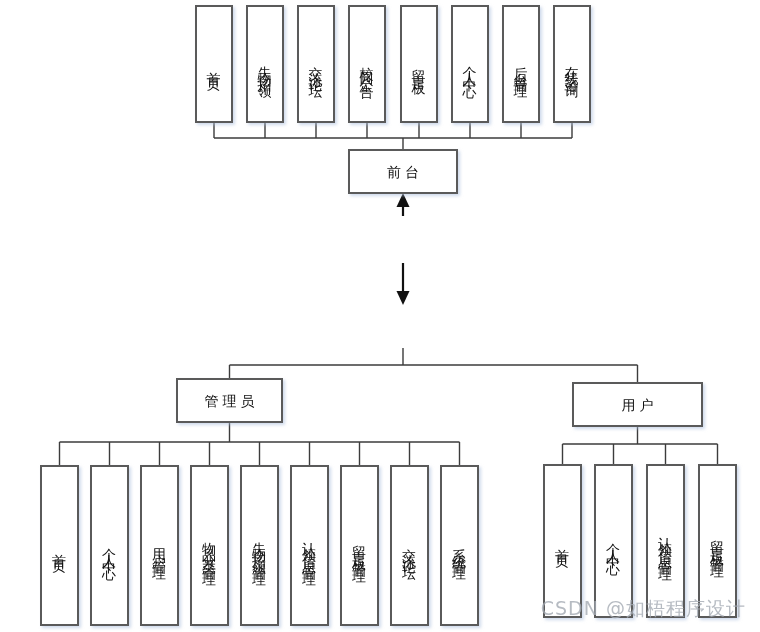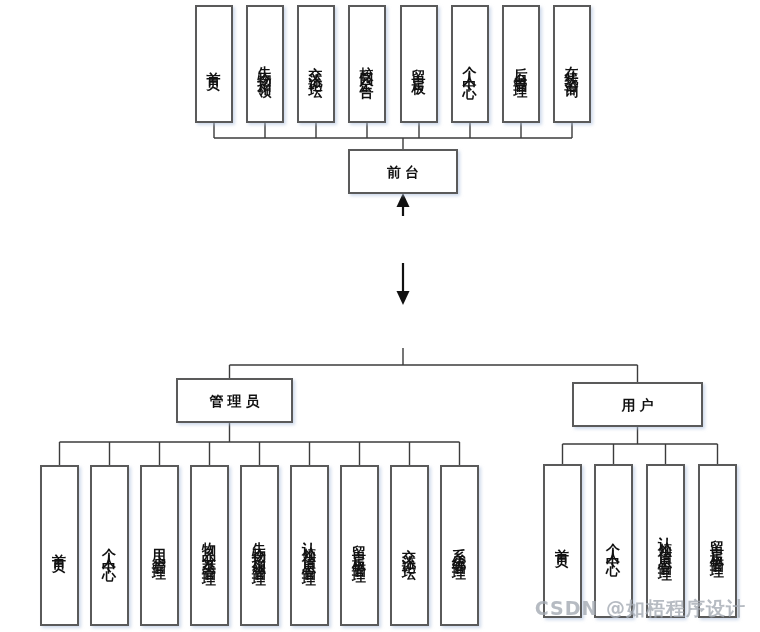--- a/index.html
+++ b/index.html
@@ -1,19 +1,19 @@
 <!DOCTYPE html>
 <html><head>
 <meta charset="utf-8">
 <style>
   html,body{margin:0;padding:0;background:#fff;}
   *{box-sizing:border-box;}
   .canvas{
     position:relative;width:760px;height:632px;background:#ffffff;overflow:hidden;
-    font-family:"DejaVu Sans","Liberation Sans",sans-serif;color:#111;font-weight:bold;
+    font-family:"DejaVu Sans","Liberation Sans",sans-serif;color:#111;
   }
   svg.wires{position:absolute;left:0;top:0;z-index:1;}
   .node{
     position:absolute;z-index:2;background:#ffffff;
     border:2px solid #5a5a5a;
     box-shadow:2px 2px 3px rgba(170,190,220,.55);
     display:flex;align-items:center;justify-content:center;
   }
   .vbox span{
     writing-mode:vertical-lr;text-orientation:upright;
@@ -83,21 +83,21 @@
       <span>后台管理</span>
     </div>
   <div class="node vbox" style="left:553px;top:5px;width:38px;height:118px">
       <span>在线咨询</span>
     </div>
 
   <div class="node hbox" style="left:348px;top:149px;width:110px;height:45px">
       <span>前台</span>
     </div>
 
-  <div class="node hbox" style="left:176px;top:378px;width:117px;height:45px">
+  <div class="node hbox" style="left:176px;top:378px;width:107px;height:45px">
       <span>管理员</span>
     </div>
   <div class="node hbox" style="left:572px;top:382px;width:131px;height:45px">
       <span>用户</span>
     </div>
 
   <div class="node vbox" style="left:40px;top:465px;width:39px;height:161px">
       <span>首页</span>
     </div>
   <div class="node vbox" style="left:90px;top:465px;width:39px;height:161px">

